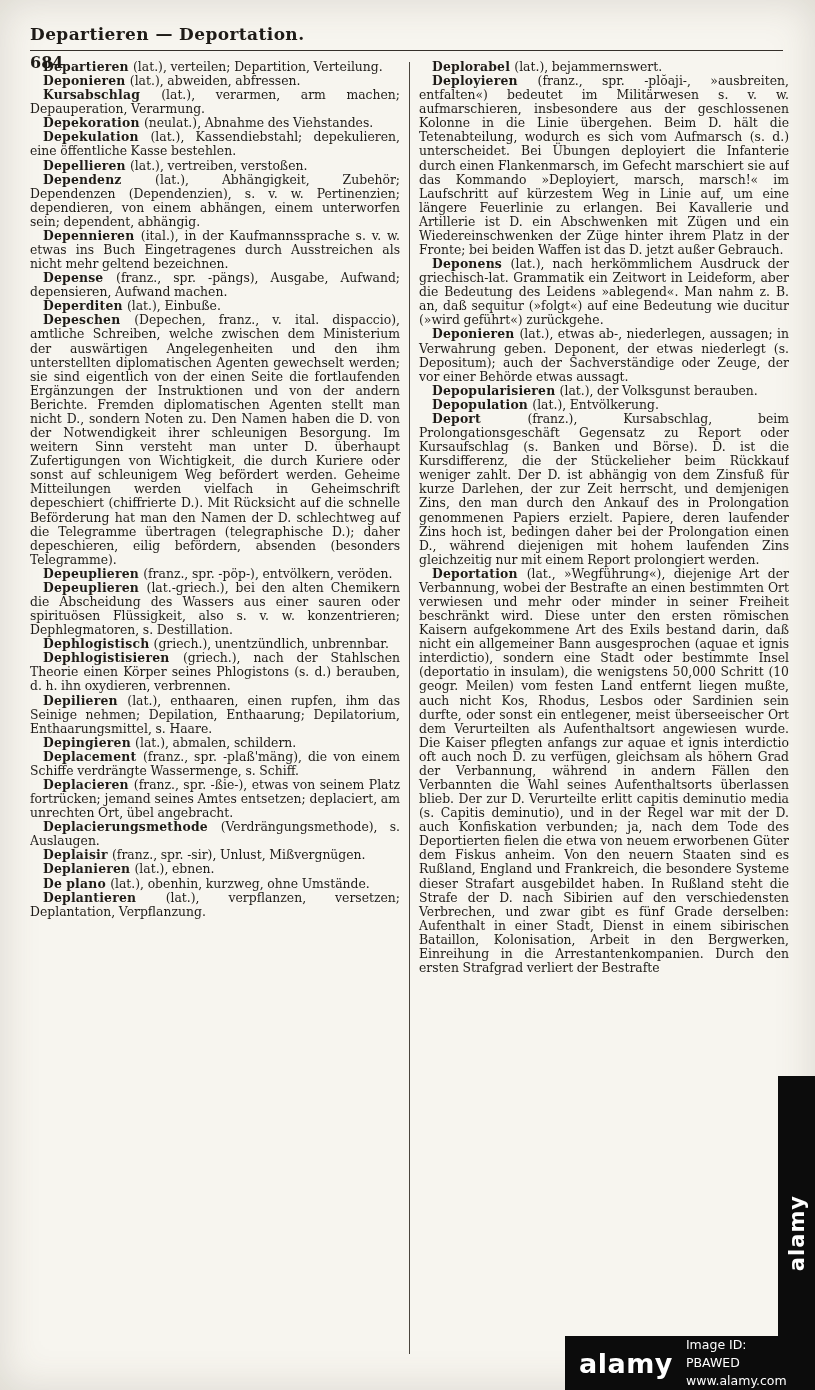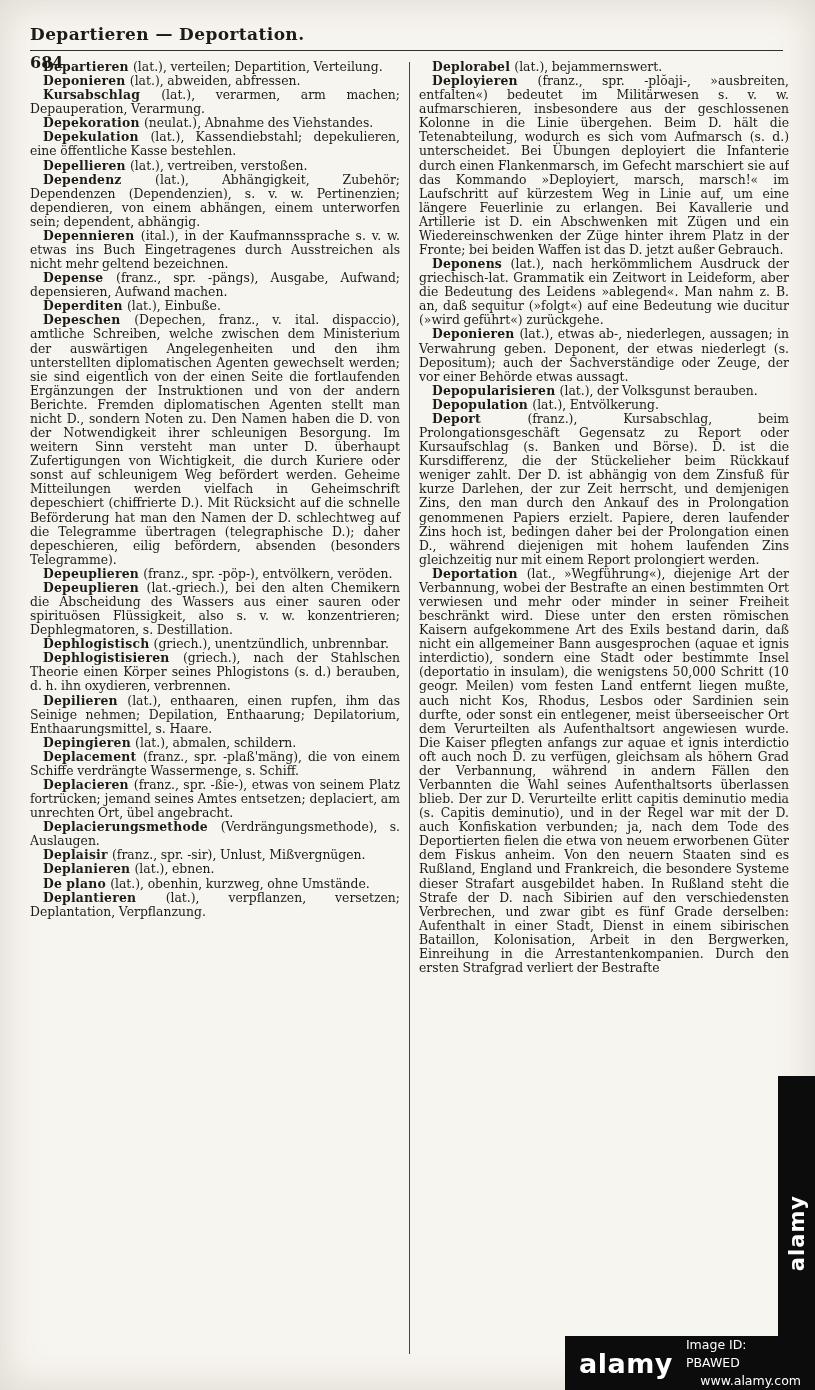--- a/index.html
+++ b/index.html
@@ -48,21 +48,21 @@
   }
   
   .wm-box{
     position:absolute;right:0;bottom:0;width:250px;height:54px;
     background:#0c0c0c;color:#ffffff;z-index:5;
     display:flex;align-items:center;gap:13px;
     padding:0 14px;box-sizing:border-box;
     font-family:"DejaVu Sans",sans-serif;
   }
   .wm-logo{font-weight:bold;font-size:27px;letter-spacing:.5px;line-height:1;}
-  .wm-meta{display:flex;flex-direction:column;font-size:12.5px;line-height:1.45;align-items:flex-end;}
+  .wm-meta{display:flex;flex-direction:column;font-size:12.5px;line-height:1.45;}
 </style>
 </head>
 <body>
 
 <div class="page">
 
   <div class="header">
     <span class="page-number">684</span>
     <div class="page-title">Departieren — Deportation.</div>
   </div>

